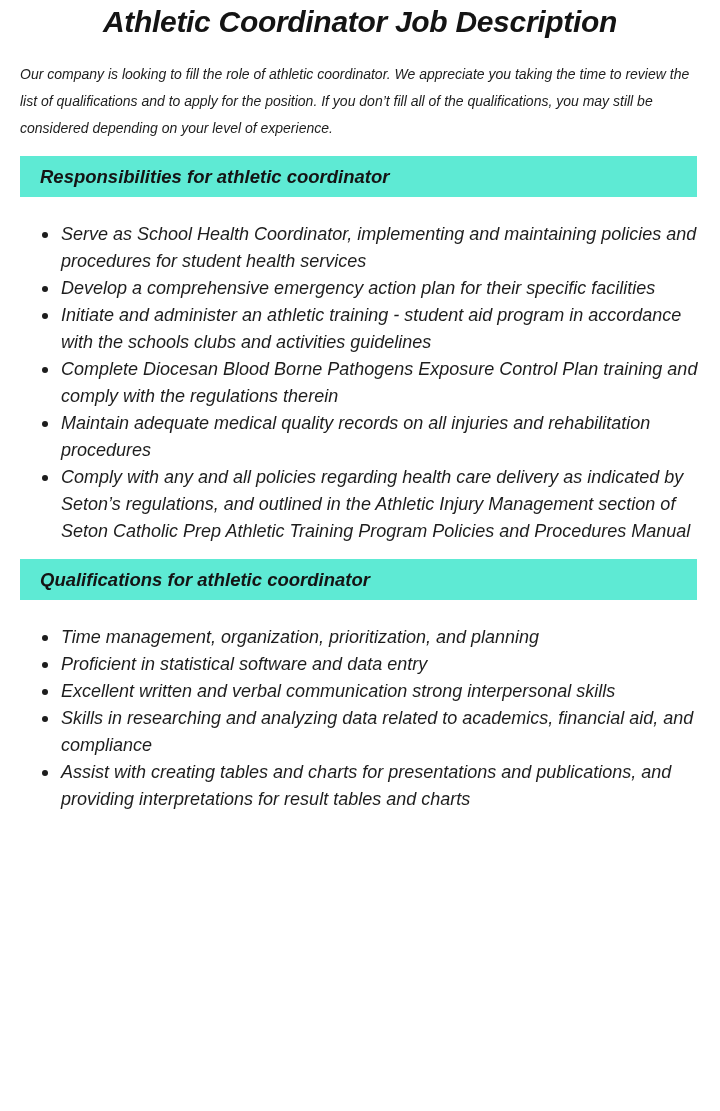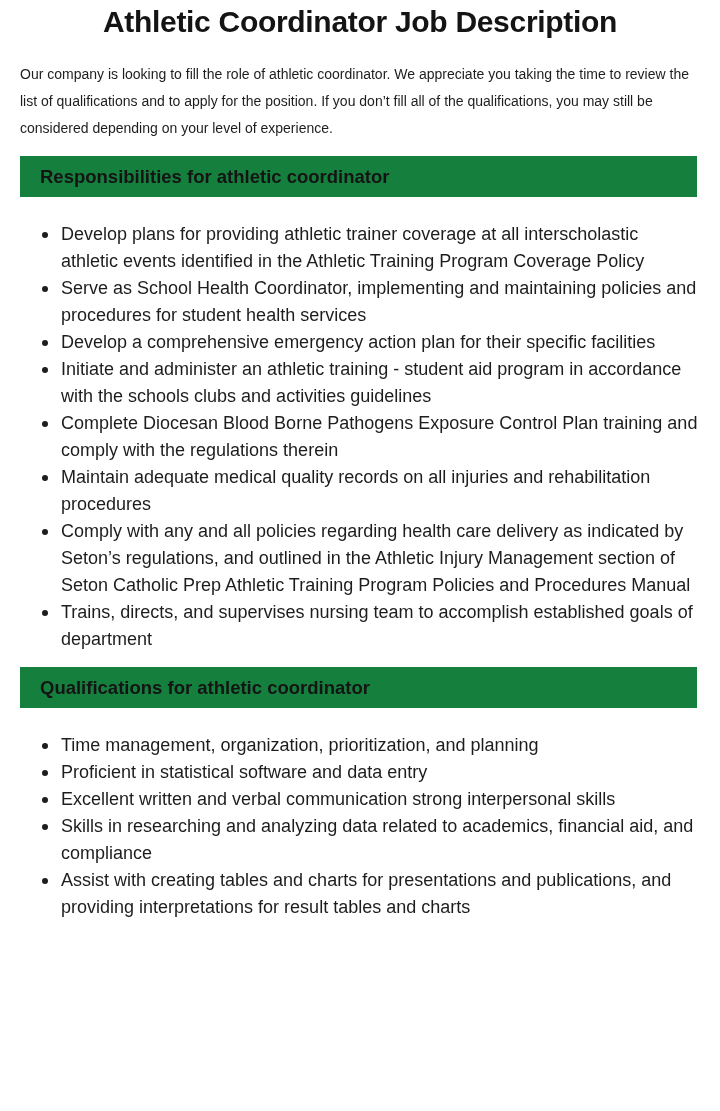--- a/index.html
+++ b/index.html
@@ -9,41 +9,42 @@
     height: 1111px;
     background: #ffffff;
     color: #1d1d1d;
     font-family: "Liberation Sans", sans-serif;
     overflow: hidden;
   }
   .page {
     width: 720px;
     height: 1111px;
     position: relative;
+    font-style: italic;
   }
   .doc-title {
     margin: 0;
     padding-top: 3px;
     font-size: 30px;
     line-height: 38px;
     font-weight: 700;
     text-align: center;
     letter-spacing: -0.3px;
     color: #141414;
   }
   .intro {
     margin: 20px 20px 0 20px;
     font-size: 14px;
     line-height: 27px;
     color: #1d1d1d;
   }
   .section-bar {
     margin: 14px 23px 12px 20px;
     height: 41px;
-    background: #15803d;
+    background: #5eead4;
     display: flex;
     align-items: center;
     padding-left: 20px;
   }
   .section-bar .heading {
     font-size: 18.5px;
     font-weight: 700;
     color: #141414;
   }
   ul.bullet-list {
@@ -76,28 +77,26 @@
 
   <h1 class="doc-title">Athletic Coordinator Job Description</h1>
 
   <p class="intro">Our company is looking to fill the role of athletic coordinator. We appreciate you taking the time to review the list of qualifications and to apply for the position. If you don’t fill all of the qualifications, you may still be considered depending on your level of experience.</p>
 
   <div class="section-bar">
     <span class="heading">Responsibilities for athletic coordinator</span>
   </div>
 
   <ul class="bullet-list">
-      <li>Develop plans for providing athletic trainer coverage at all interscholastic athletic events identified in the Athletic Training Program Coverage Policy</li>
       <li>Serve as School Health Coordinator, implementing and maintaining policies and procedures for student health services</li>
       <li>Develop a comprehensive emergency action plan for their specific facilities</li>
       <li>Initiate and administer an athletic training - student aid program in accordance with the schools clubs and activities guidelines</li>
       <li>Complete Diocesan Blood Borne Pathogens Exposure Control Plan training and comply with the regulations therein</li>
       <li>Maintain adequate medical quality records on all injuries and rehabilitation procedures</li>
       <li>Comply with any and all policies regarding health care delivery as indicated by Seton’s regulations, and outlined in the Athletic Injury Management section of Seton Catholic Prep Athletic Training Program Policies and Procedures Manual</li>
-      <li>Trains, directs, and supervises nursing team to accomplish established goals of department</li>
     </ul>
 
   <div class="section-bar">
     <span class="heading">Qualifications for athletic coordinator</span>
   </div>
 
   <ul class="bullet-list">
       <li>Time management, organization, prioritization, and planning</li>
       <li>Proficient in statistical software and data entry</li>
       <li>Excellent written and verbal communication strong interpersonal skills</li>

